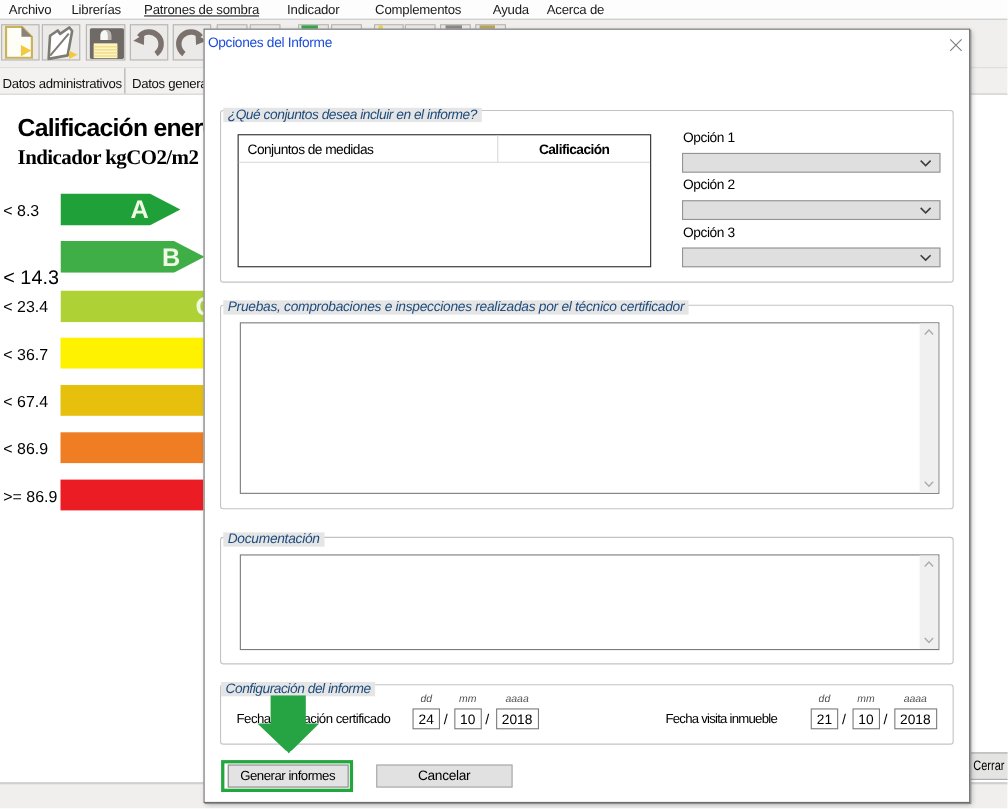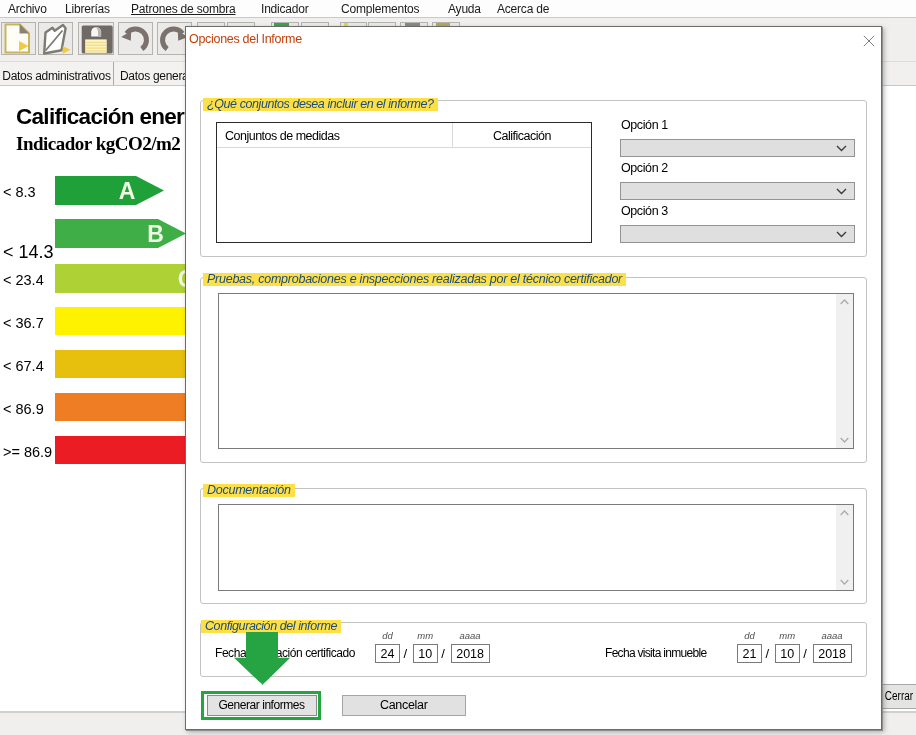--- a/index.html
+++ b/index.html
@@ -104,32 +104,32 @@
     <div class="abs" style="left:55px;top:307px;width:130px;height:28px;background:#fef200;"></div>
     <span class="abs" style="left:3px;top:358px;font-size:14.5px;">&lt; 67.4</span>
     <div class="abs" style="left:55px;top:350px;width:130px;height:28px;background:#e7c00d;"></div>
     <span class="abs" style="left:3px;top:401px;font-size:14.5px;">&lt; 86.9</span>
     <div class="abs" style="left:55px;top:393px;width:130px;height:28px;background:#ee7d23;"></div>
     <span class="abs" style="left:3px;top:443.5px;font-size:14.5px;">&gt;= 86.9</span>
     <div class="abs" style="left:55px;top:435.5px;width:130px;height:28px;background:#ec1c24;"></div>
   </div>
 
 <div class="abs" id="dialog" style="left:185px;top:26px;width:697px;height:704px;background:#fff;border:1px solid #6c6c6c;box-shadow:1px 1px 0 #8f8f8f, 2px 2px 5px rgba(0,0,0,0.3);">
-  <span class="abs" style="left:3px;top:5px;font-size:12.5px;letter-spacing:-0.3px;color:#c2410c;">Opciones del Informe</span>
+  <span class="abs" style="left:3px;top:5px;font-size:12.5px;letter-spacing:-0.3px;color:#1d4ed8;">Opciones del Informe</span>
   <svg class="abs" style="left:677px;top:8px;" width="12" height="12" viewBox="0 0 12 12">
     <path d="M0.8 0.8 L11.2 11.2 M11.2 0.8 L0.8 11.2" stroke="#7d7d7d" stroke-width="1" fill="none"></path>
   </svg>
 
 
   <div class="abs gb" style="left:13.5px;top:73px;width:667px;height:157px;"></div>
   <span class="abs gblab" style="left:17px;top:71px;">¿Qué conjuntos desea incluir en el informe?</span>
 
   <div class="abs" style="left:30px;top:95px;width:376px;height:121px;border:1px solid #2b2b2b;background:#fff;">
     <span class="abs" style="left:8px;top:6px;font-size:12.5px;letter-spacing:-0.5px;color:#000;">Conjuntos de medidas</span>
-    <span class="abs" style="left:235px;top:6px;width:140px;text-align:center;font-size:12.5px;letter-spacing:-0.5px;color:#000;">Calificación</span>
+    <span class="abs" style="left:235px;top:6px;width:140px;text-align:center;font-size:12.5px;letter-spacing:-0.5px;color:#000;font-weight:bold;">Calificación</span>
     <div class="abs" style="left:235px;top:0;width:1px;height:25px;background:#d9d9d9;"></div>
     <div class="abs" style="left:0;top:24px;width:374px;height:1px;background:#d9d9d9;"></div>
   </div>
 
   <div id="opciones">
       <span class="abs" style="left:435px;top:91px;font-size:12.5px;letter-spacing:-0.4px;">Opción 1</span>
       <div class="abs" style="left:434px;top:112px;width:235px;height:17.5px;background:#dfdfdf;border:1px solid #939393;">
         <svg class="abs" style="right:7px;top:5px;" width="11" height="7">
           <path d="M1 1 L5.5 5.5 L10 1" stroke="#3c3c3c" stroke-width="1.4" fill="none"></path>
         </svg>
@@ -201,15 +201,15 @@
   <div class="abs" style="left:20.5px;top:668px;width:110px;height:20.5px;background:#e3e3e3;border:1px solid #8b8b8b;font-size:12px;letter-spacing:-0.45px;text-align:center;line-height:18.5px;">Generar informes</div>
   <div class="abs" style="left:156px;top:668px;width:123.5px;height:20.5px;background:#e1e1e1;border:1px solid #a5a5a5;font-size:12.5px;letter-spacing:-0.3px;text-align:center;line-height:18.5px;">Cancelar</div>
 
   <svg class="abs" style="left:48px;top:604.5px;" width="57" height="54" viewBox="0 0 57 54">
     <polygon points="12,0 44,0 44,25.7 56.2,25.7 31.5,50 30,51 28.6,53 27,51 25.5,50 0,25.7 12,25.7" fill="#26a343"></polygon>
   </svg>
 </div>
 
 <style>
   .gb { border:1px solid #c3c3c3; border-radius:3px; }
-  .gblab { font-size:12.5px; font-style:italic; color:#1d4b7c; letter-spacing:-0.42px; background:#fde047; padding:0 4px; line-height:13px; white-space:nowrap; }
+  .gblab { font-size:12.5px; font-style:italic; color:#1d4b7c; letter-spacing:-0.42px; background:#e5e5e5; padding:0 4px; line-height:13px; white-space:nowrap; }
   .ta { background:#fff; border:1px solid #7a7a7a; }
 </style>
 
 </body></html>

